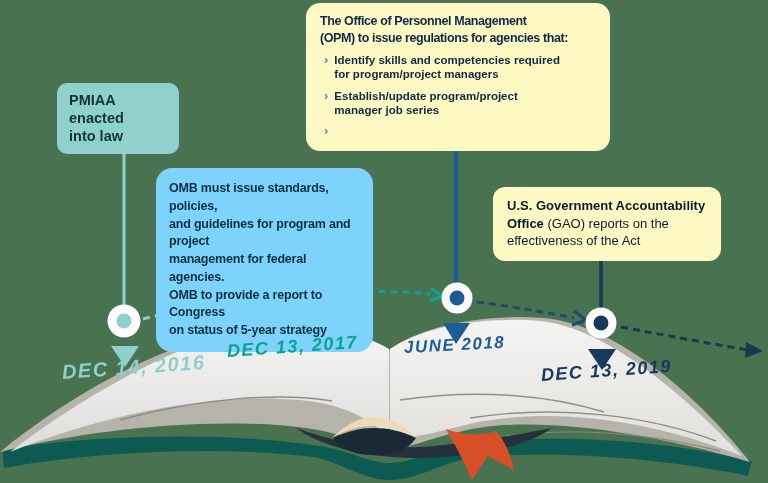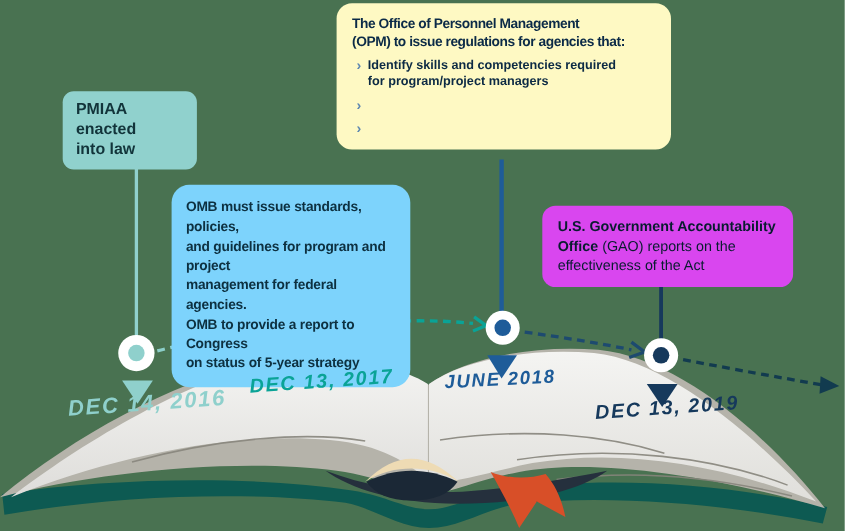--- a/index.html
+++ b/index.html
@@ -35,21 +35,21 @@
   }
   .opm-bullets{list-style:none;margin:0;padding:0;}
   .opm-bullets li{
     display:flex;gap:6px;margin:0 0 7px 4px;
     font-size:11.5px;font-weight:bold;line-height:1.25;color:#0c2a44;
   }
   .opm-bullets li:last-child{margin-bottom:0;}
   .bullet-glyph{color:#5d87b0;font-weight:bold;font-size:13px;line-height:1.1;}
   .callout-gao{
     left:493px;top:187px;width:228px;padding:10px 14px 11px;
-    background:#d946ef;border-radius:12px;
+    background:#fef9c3;border-radius:12px;
     color:#091c2f;font-size:13px;line-height:1.35;
   }
   .gao-bold{font-weight:bold;}
   .date-label{
     position:absolute;z-index:6;
     font-weight:bold;font-style:italic;letter-spacing:1.5px;
     font-size:18px;transform-origin:left center;
   }
   .date-1{left:62px;top:361px;color:#8fd0cc;transform:rotate(-4deg);font-size:20px;}
   .date-2{left:227px;top:341px;color:#0aa396;transform:rotate(-4deg);}
@@ -152,20 +152,22 @@
     <p class="opm-heading pre">The Office of Personnel Management
 (OPM) to issue regulations for agencies that:</p>
     <ul class="opm-bullets">
       <li>
         <span class="bullet-glyph">›</span>
         <span class="pre">Identify skills and competencies required
 for program/project managers</span>
       </li>
       <li>
         <span class="bullet-glyph">›</span>
+        <span class="pre">Establish/update program/project
+manager job series</span>
       </li>
       <li>
         <span class="bullet-glyph">›</span>
       </li>
     </ul>
   </div>
 
   <div class="callout callout-gao">
     <span class="gao-bold">U.S. Government Accountability Office</span><span> (GAO) reports on the effectiveness of the Act</span>
   </div>

